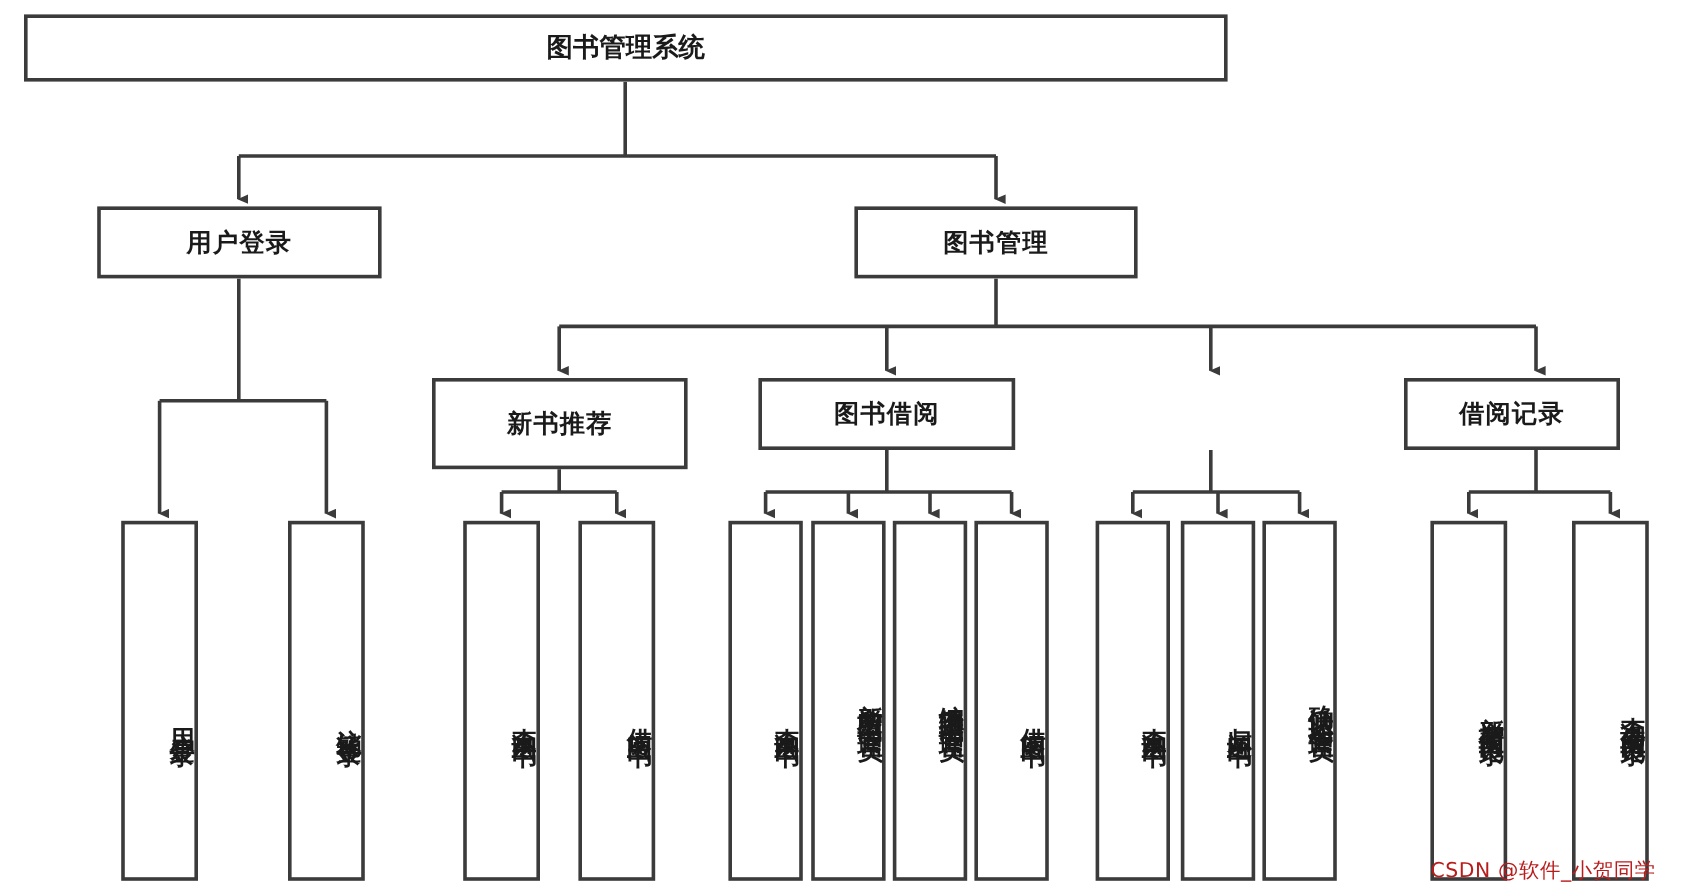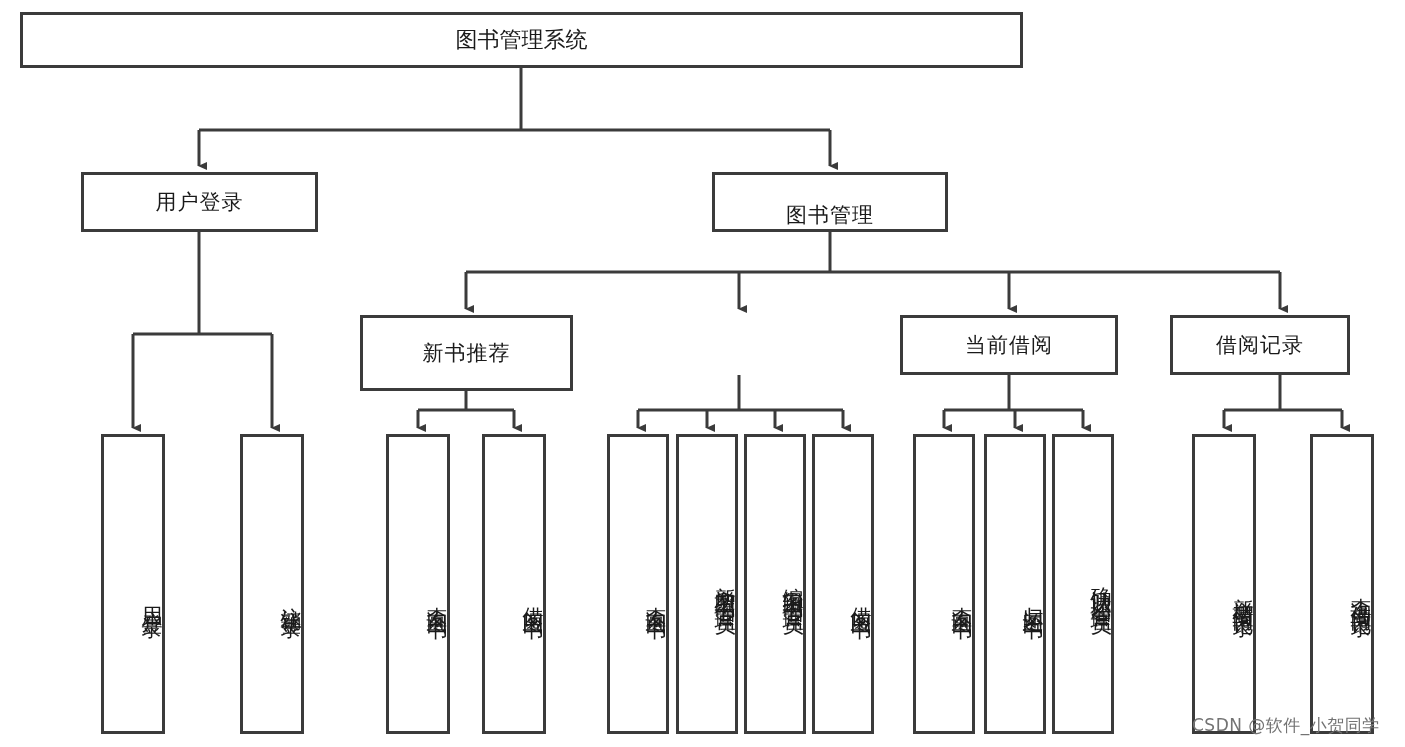--- a/index.html
+++ b/index.html
@@ -28,20 +28,21 @@
   }
   .node {
     position: absolute;
     box-sizing: border-box;
     background: #ffffff;
     border: 3px solid #3b3b3b;
     display: flex;
     align-items: center;
     justify-content: center;
     color: #1a1a1a;
+    font-weight: bold;
   }
   .node.h {
     font-size: 21px;
     letter-spacing: 1px;
   }
   .node.leaf {
     writing-mode: vertical-rl;
     text-orientation: upright;
     align-items: flex-start;
     justify-content: center;
@@ -54,21 +55,21 @@
     writing-mode: vertical-rl;
     text-orientation: upright;
     white-space: nowrap;
   }
   .node.root {
     font-size: 22px;
   }
   .watermark {
     position: absolute;
     font-size: 17px;
-    color: #737373;
+    color: #b91c1c;
     white-space: nowrap;
     letter-spacing: 0.5px;
   }
 </style>
 </head>
 <body>
 
 <div id="canvas">
 
   <svg class="wires" viewBox="0 0 1405 747">
@@ -121,29 +122,29 @@
     </g>
   </svg>
 
   <div class="node root" style="left:20px; top:12px; width:1003px; height:56px;">
     <span>图书管理系统</span>
   </div>
 
   <div class="node h" style="left:81px; top:172px; width:237px; height:60px;">
     <span>用户登录</span>
   </div>
-  <div class="node h" style="left:712px; top:172px; width:236px; height:60px;align-items:flex-end;">
+  <div class="node h" style="left:712px; top:172px; width:236px; height:60px;">
     <span>图书管理</span>
   </div>
 
   <div class="node h" style="left:360px; top:315px; width:213px; height:76px;">
     <span>新书推荐</span>
   </div>
-  <div class="node h" style="left:900px; top:315px; width:218px; height:60px;">
-    <span>当前借阅</span>
+  <div class="node h" style="left:632px; top:315px; width:214px; height:60px;">
+    <span>图书借阅</span>
   </div>
   <div class="node h" style="left:1170px; top:315px; width:180px; height:60px;">
     <span>借阅记录</span>
   </div>
 
   <div class="node leaf" style="left:101px; top:434px; width:64px; height:300px;">
     <span>用户登录</span>
   </div>
   <div class="node leaf" style="left:240px; top:434px; width:64px; height:300px;">
     <span>注销登录</span>

